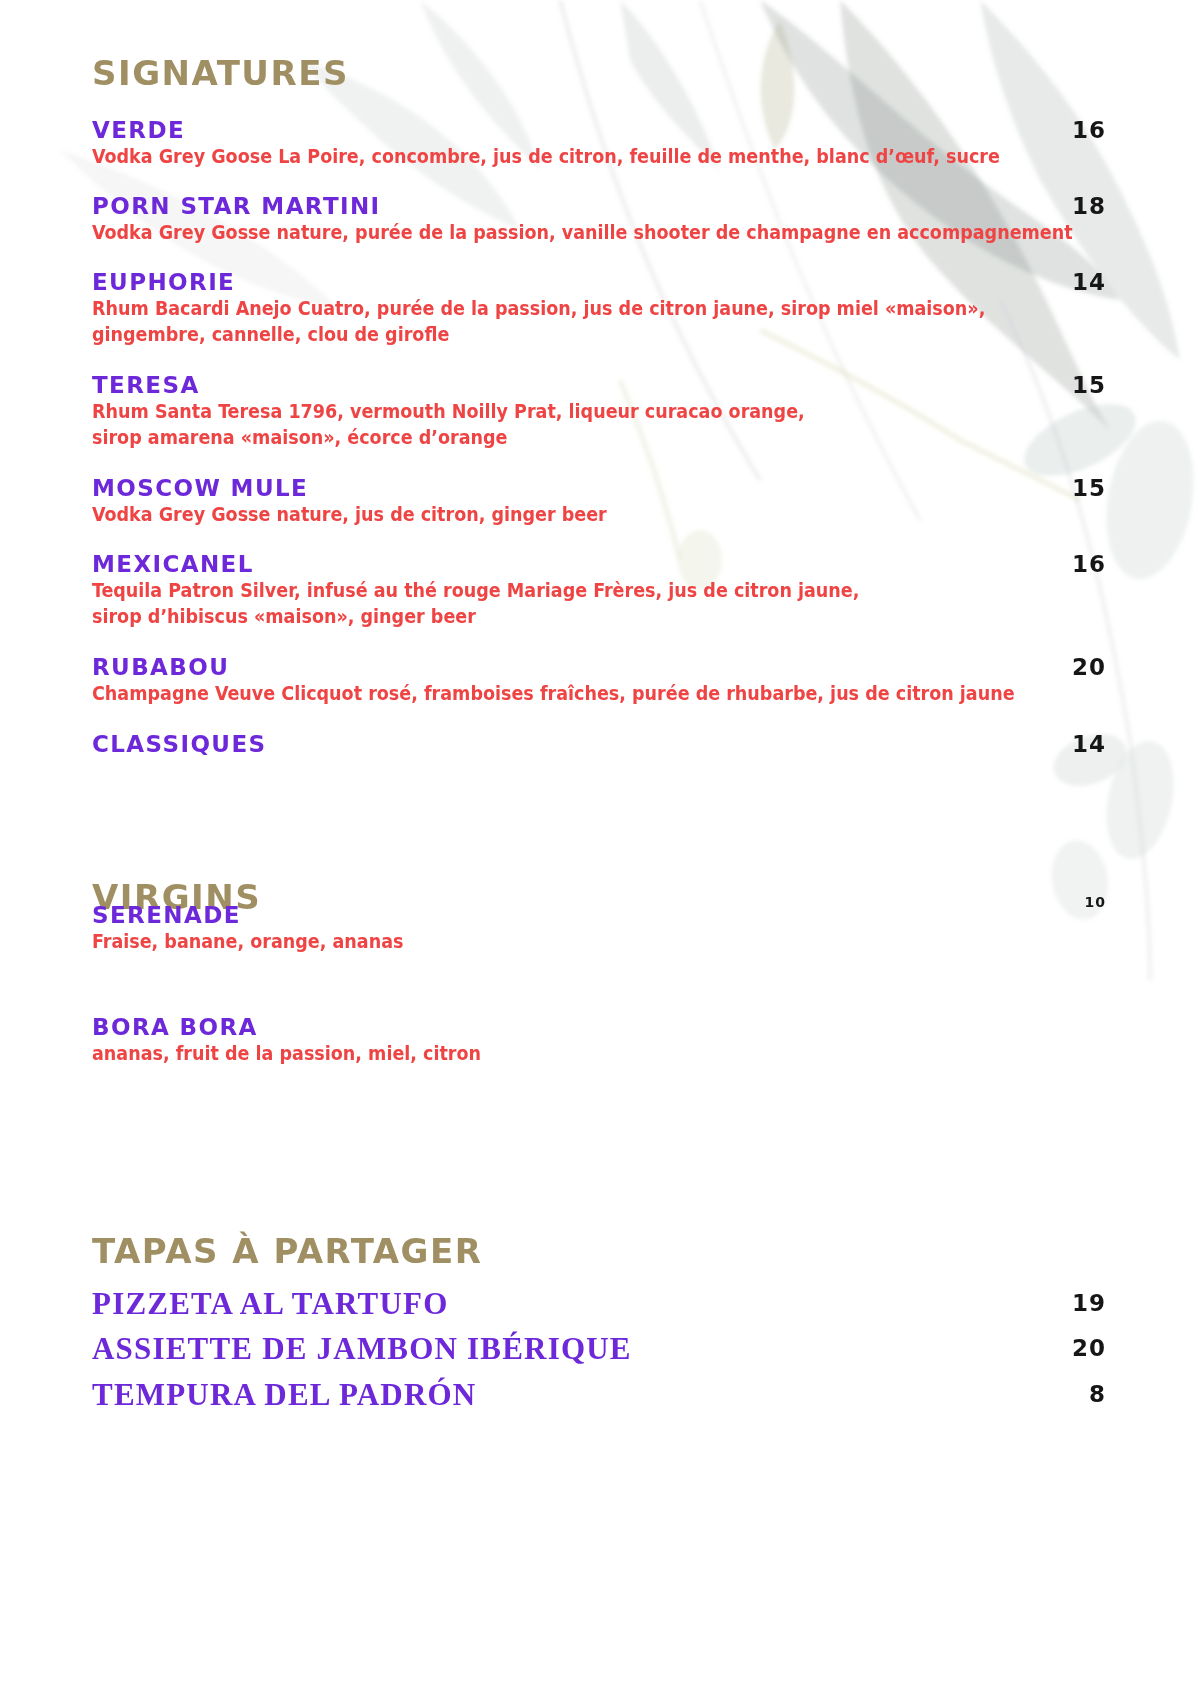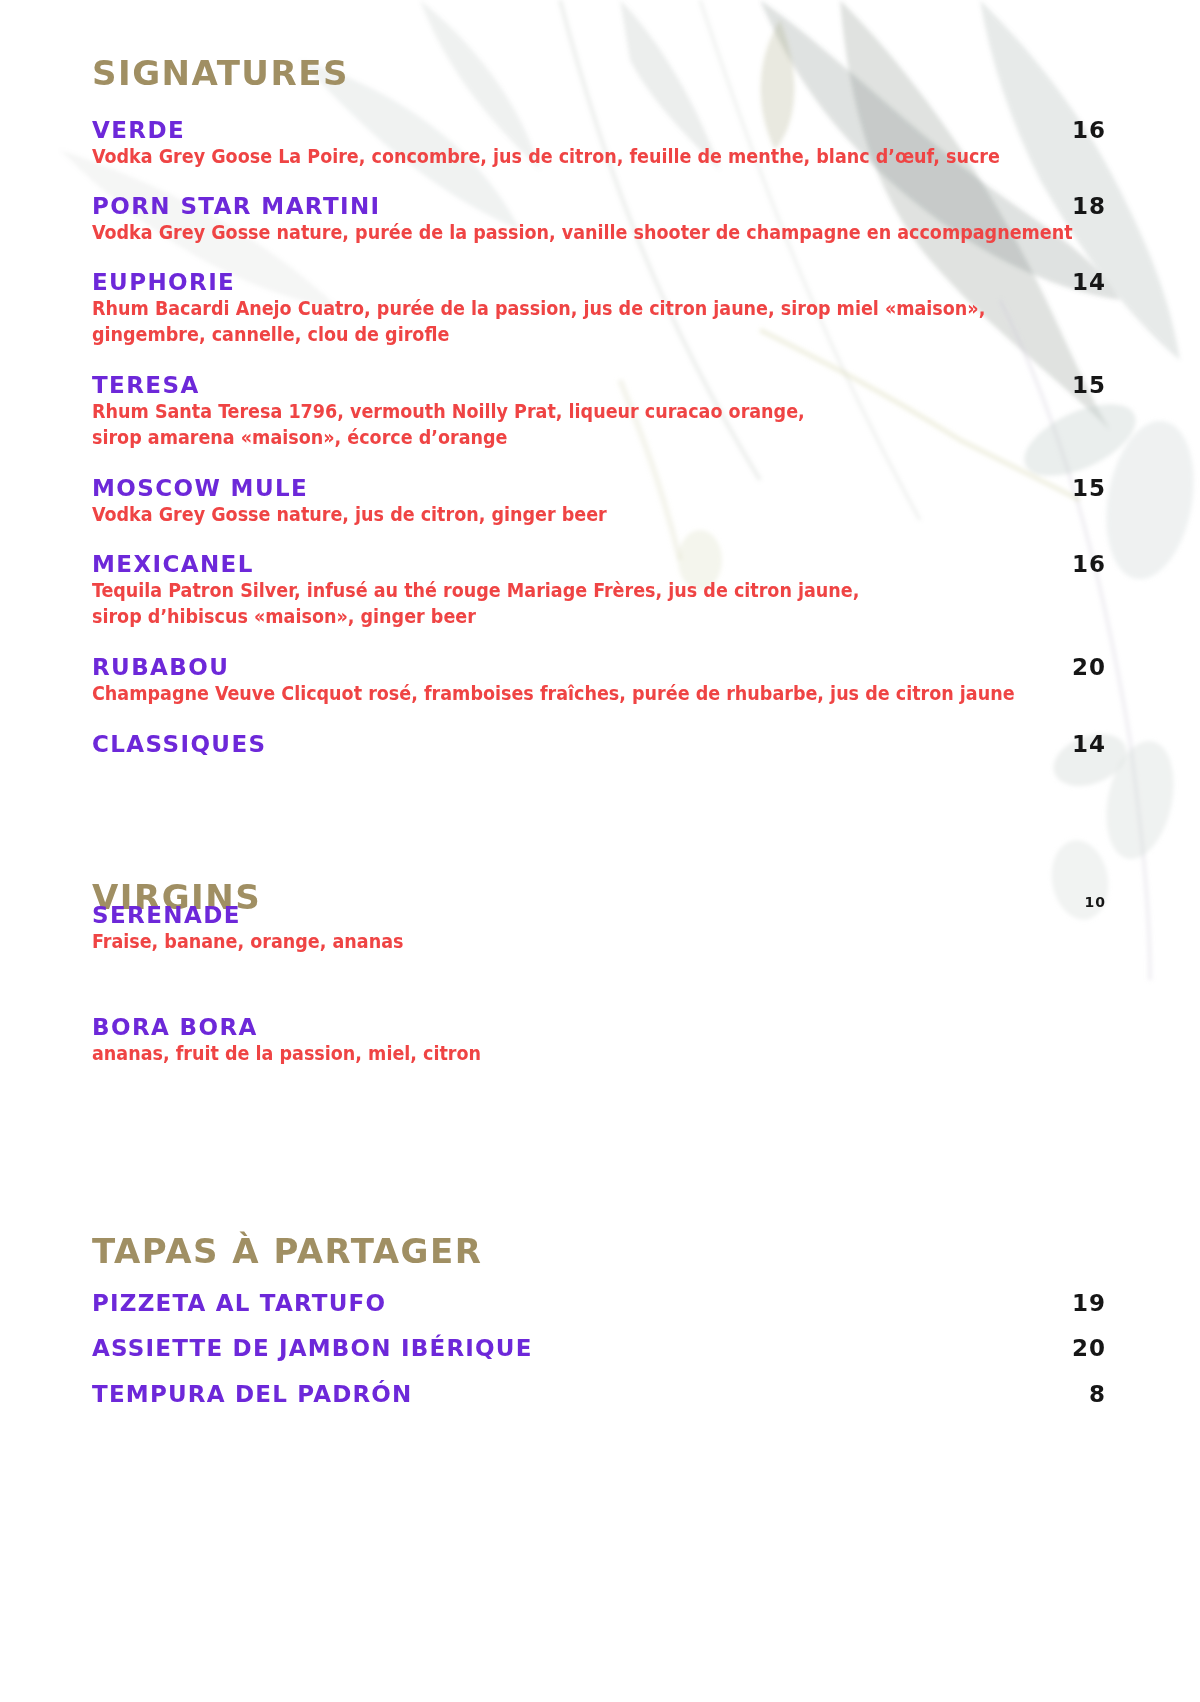--- a/index.html
+++ b/index.html
@@ -73,22 +73,23 @@
       font-size: 23px;
       letter-spacing: 1px;
       line-height: 27px;
       color: #161616;
       text-align: center;
     }
     .price-small {
       font-size: 14px;
     }
     .tapa-name {
-      font-size: 23px;
+      font-size: 31px;
       letter-spacing: 1.2px;
+      font-family: Liberation Serif, serif;
     }
   </style>
 </head>
 <body>
 
 <svg class="foliage" viewBox="0 0 1200 1000" xmlns="http://www.w3.org/2000/svg">
   <defs>
     <filter id="soft" x="-20%" y="-20%" width="140%" height="140%">
       <feGaussianBlur stdDeviation="2.2"></feGaussianBlur>
     </filter>

